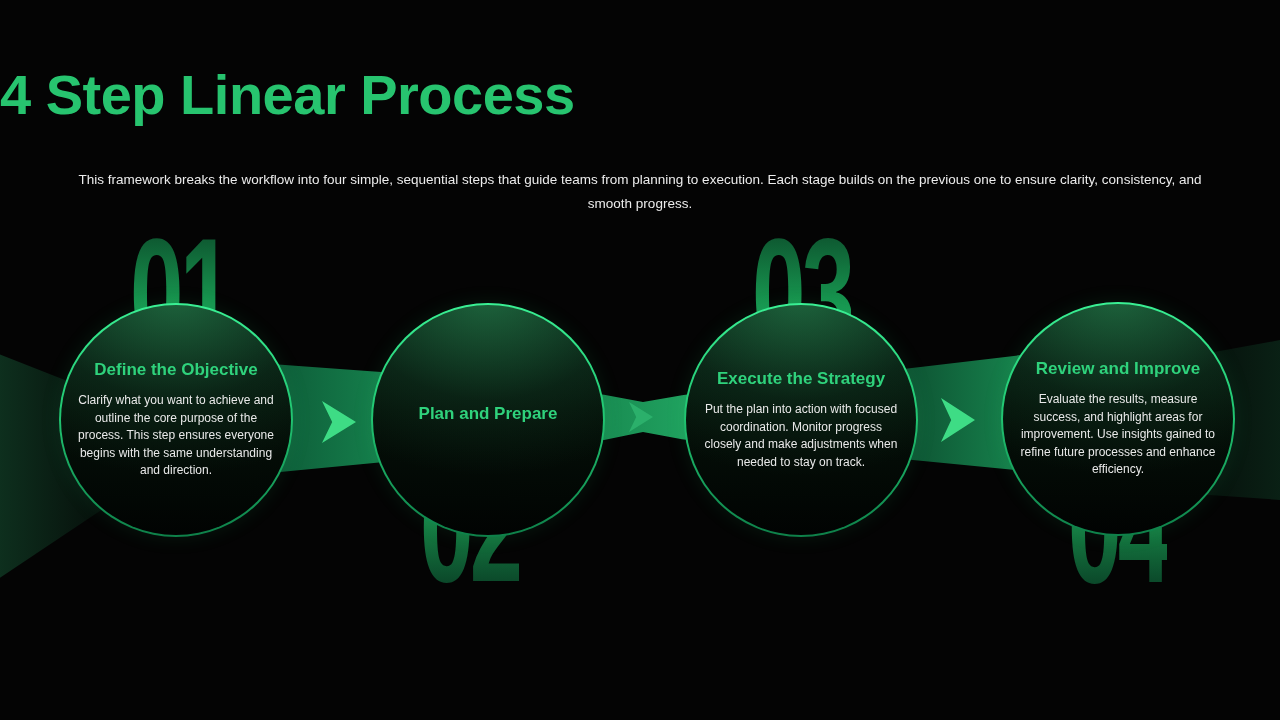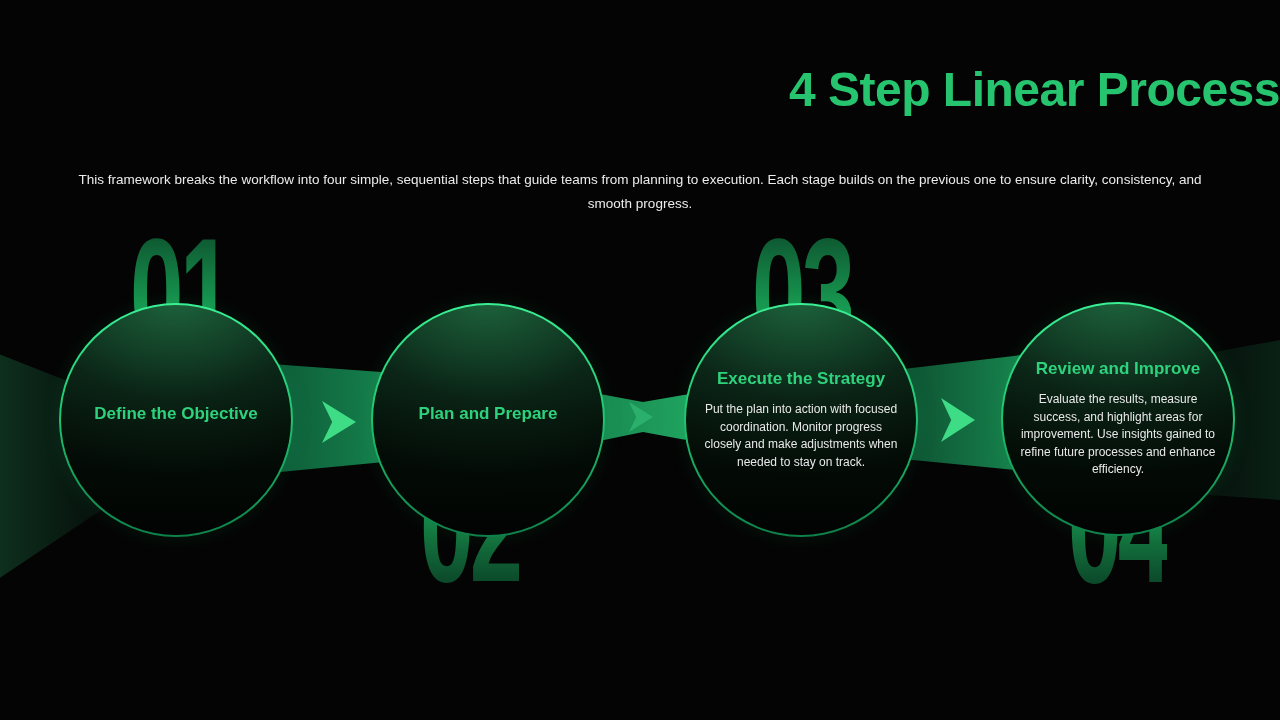--- a/index.html
+++ b/index.html
@@ -3,22 +3,22 @@
 <meta charset="utf-8">
 <style>
   html,body{margin:0;padding:0;background:#000;}
   .canvas{
     position:relative;width:1280px;height:720px;overflow:hidden;
     background:#040404;
     font-family:"Liberation Sans",sans-serif;
   }
   
   .slide-title{
-    position:absolute;top:62px;left:0;width:1280px;text-align:right;
-    font-size:48px;font-weight:700;letter-spacing:-0.5px;color:#27c46f;
+    position:absolute;top:62px;left:0;width:1280px;text-align:left;
+    font-size:56px;font-weight:700;letter-spacing:-0.5px;color:#27c46f;
   }
   .slide-subtitle{
     position:absolute;top:141px;left:70px;width:1140px;text-align:center;
     font-size:13.5px;line-height:23.5px;color:#ececec;font-weight:400;margin-top:27px;
   }
   
   .step-number{
     position:absolute;z-index:1;font-weight:700;font-size:155px;line-height:1;
     letter-spacing:-6px;transform:scaleX(0.62);transform-origin:left top;
     -webkit-background-clip:text;background-clip:text;color:transparent;
@@ -109,20 +109,21 @@
   <div class="band band3"></div>
   <div class="band edge-right"></div>
 
   <div class="chevron ch1"></div>
   <div class="chevron ch2"></div>
   <div class="chevron ch3"></div>
 
   <div class="ring c1">
     <div class="circle-inner">
       <div class="step-title">Define the Objective</div>
+      <div class="step-desc">Clarify what you want to achieve and outline the core purpose of the process. This step ensures everyone begins with the same understanding and direction.</div>
     </div>
   </div>
 
   <div class="ring c2">
     <div class="circle-inner">
       <div class="step-title">Plan and Prepare</div>
     </div>
   </div>
 
   <div class="ring c4">

